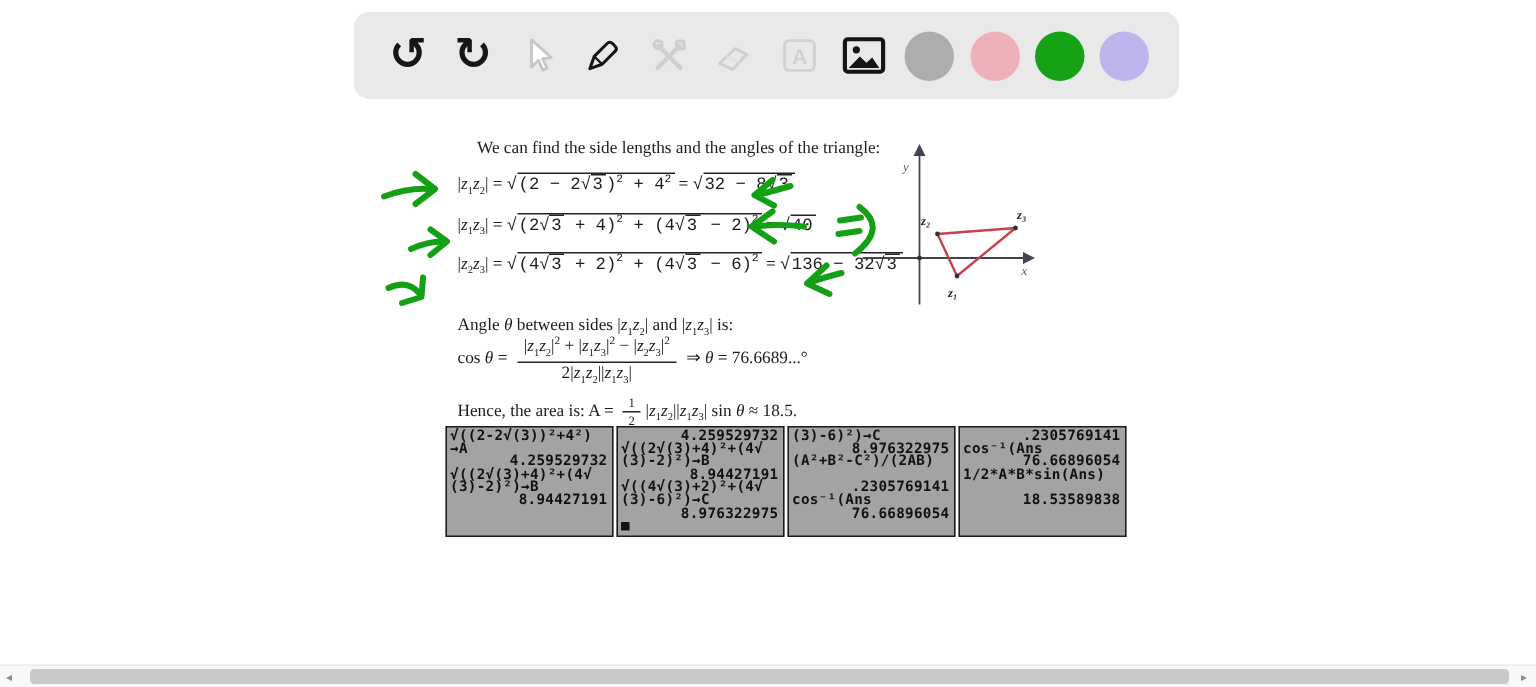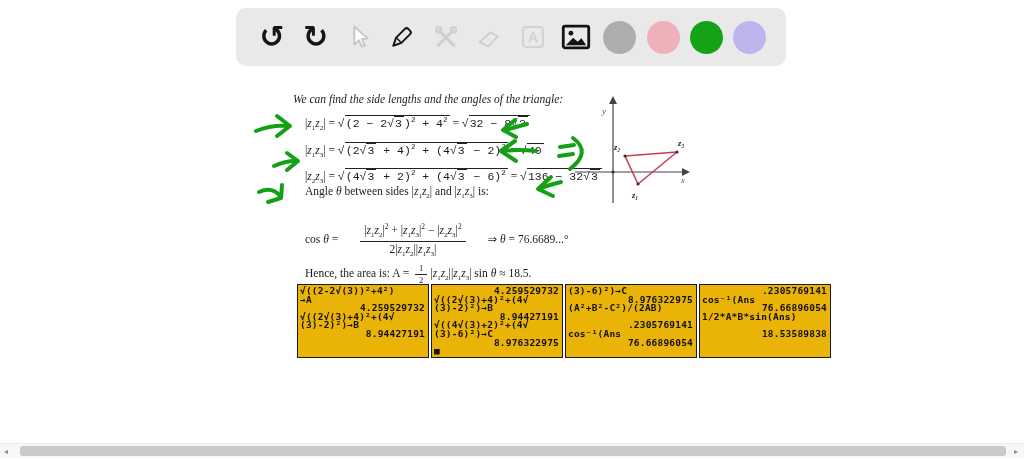--- a/index.html
+++ b/index.html
@@ -6,36 +6,36 @@
   body{width:1024px;height:458px;background:#ffffff;position:relative;overflow:hidden;
        font-family:"Liberation Serif",serif;}
   
   .toolbar{position:absolute;left:236px;top:8px;width:550px;height:58px;background:#e9e9e9;
            border-radius:10px;display:flex;align-items:center;justify-content:space-between;
            padding:0 16px;box-sizing:border-box;}
   .tbtn{width:40px;height:44px;display:flex;align-items:center;justify-content:center;cursor:pointer;}
   .uglyph{font-family:"DejaVu Sans",sans-serif;font-size:30px;font-weight:700;color:#161616;line-height:1;}
   .swatch{width:33px;height:33px;border-radius:50%;}
   
-  .note{position:absolute;left:293px;white-space:nowrap;color:#1c1c1c;font-style:italic;}
+  .note{position:absolute;left:318px;white-space:nowrap;color:#1c1c1c;}
   .intro{top:93px;font-size:11.5px;}
   .mline{position:absolute;left:305px;white-space:nowrap;font-size:11.5px;color:#1c1c1c;}
   .mline sub{font-size:7px;}
   .mline sup{font-size:7.5px;}
   .sqrt{white-space:nowrap;font-family:Liberation Mono, monospace;}
   .ovl{border-top:1px solid #222;padding:0 2px 0 1px;display:inline-block;}
   .frac{display:inline-flex;flex-direction:column;align-items:center;vertical-align:middle;
-        margin:0 19px;line-height:1.2;text-align:center;}
+        margin:0 4px;line-height:1.2;text-align:center;}
   .frac .num{border-bottom:1px solid #222;padding:0 4px 1px;}
   .frac .den{padding-top:1px;}
   .smallfrac{font-size:8.5px;line-height:1.05;margin:0 3px;}
   
   .calcs{position:absolute;left:297px;top:284px;white-space:nowrap;}
-  .calc{display:inline-block;vertical-align:top;width:132px;height:74px;border:1.5px solid #1a1a1a;
-        background:#eab308;margin-right:2px;padding:2px 3px 1px 2px;box-sizing:border-box;
+  .calc{display:inline-block;vertical-align:top;width:112px;height:74px;border:1.5px solid #1a1a1a;
+        background:#a3a3a3;margin-right:2px;padding:2px 3px 1px 2px;box-sizing:border-box;
         font-family:"DejaVu Sans Mono",monospace;font-weight:700;font-size:9.5px;
         letter-spacing:0.2px;color:#111;overflow:hidden;}
   .cline{height:8.6px;line-height:8.6px;white-space:nowrap;}
   .cline.r{text-align:right;}
   
   .overlay{position:absolute;left:0;top:0;pointer-events:none;}
   #ink path{fill:none;stroke-width:4;stroke-linecap:round;stroke-linejoin:round;}
   .axis{stroke:#43434f;stroke-width:1.2;fill:none;}
   .axlabel{font-family:"Liberation Serif",serif;font-style:italic;font-size:8.5px;fill:#555;}
   .zlabel{font-family:"Liberation Serif",serif;font-style:italic;font-weight:700;font-size:8.5px;fill:#222;}
@@ -107,21 +107,21 @@
     <span class="swatch" style="background: rgb(190, 181, 237);"></span>
   </div>
 </div>
 
 <div class="note intro">We can find the side lengths and the angles of the triangle:</div>
 
 <div class="mline" style="top:115px">|<i>z</i><sub>1</sub><i>z</i><sub>2</sub>| = <span class="sqrt">√<span class="ovl">(2 − 2<span class="sqrt">√<span class="ovl">3</span></span>)<sup>2</sup> + 4<sup>2</sup></span></span> = <span class="sqrt">√<span class="ovl">32 − 8<span class="sqrt">√<span class="ovl">3</span></span></span></span></div>
 <div class="mline" style="top:142px">|<i>z</i><sub>1</sub><i>z</i><sub>3</sub>| = <span class="sqrt">√<span class="ovl">(2<span class="sqrt">√<span class="ovl">3</span></span> + 4)<sup>2</sup> + (4<span class="sqrt">√<span class="ovl">3</span></span> − 2)<sup>2</sup></span></span> = <span class="sqrt">√<span class="ovl">40</span></span></div>
 <div class="mline" style="top:168px">|<i>z</i><sub>2</sub><i>z</i><sub>3</sub>| = <span class="sqrt">√<span class="ovl">(4<span class="sqrt">√<span class="ovl">3</span></span> + 2)<sup>2</sup> + (4<span class="sqrt">√<span class="ovl">3</span></span> − 6)<sup>2</sup></span></span> = <span class="sqrt">√<span class="ovl">136 − 32<span class="sqrt">√<span class="ovl">3</span></span></span></span></div>
 
-<div class="mline" style="top:185px">Angle <i>θ</i> between sides |<i>z</i><sub>1</sub><i>z</i><sub>2</sub>| and |<i>z</i><sub>1</sub><i>z</i><sub>3</sub>| is:</div>
+<div class="mline" style="top:211px">Angle <i>θ</i> between sides |<i>z</i><sub>1</sub><i>z</i><sub>2</sub>| and |<i>z</i><sub>1</sub><i>z</i><sub>3</sub>| is:</div>
 
 <div class="mline" style="top:222px">
   <span>cos <i>θ</i> = </span><span class="frac">
       <span class="num">|<i>z</i><sub>1</sub><i>z</i><sub>2</sub>|<sup>2</sup> + |<i>z</i><sub>1</sub><i>z</i><sub>3</sub>|<sup>2</sup> − |<i>z</i><sub>2</sub><i>z</i><sub>3</sub>|<sup>2</sup></span>
       <span class="den">2|<i>z</i><sub>1</sub><i>z</i><sub>2</sub>||<i>z</i><sub>1</sub><i>z</i><sub>3</sub>|</span>
     </span><span> ⇒ <i>θ</i> = 76.6689...°</span>
 </div>
 
 <div class="mline" style="top:264px">
   <span>Hence, the area is: A = </span><span class="frac smallfrac">

